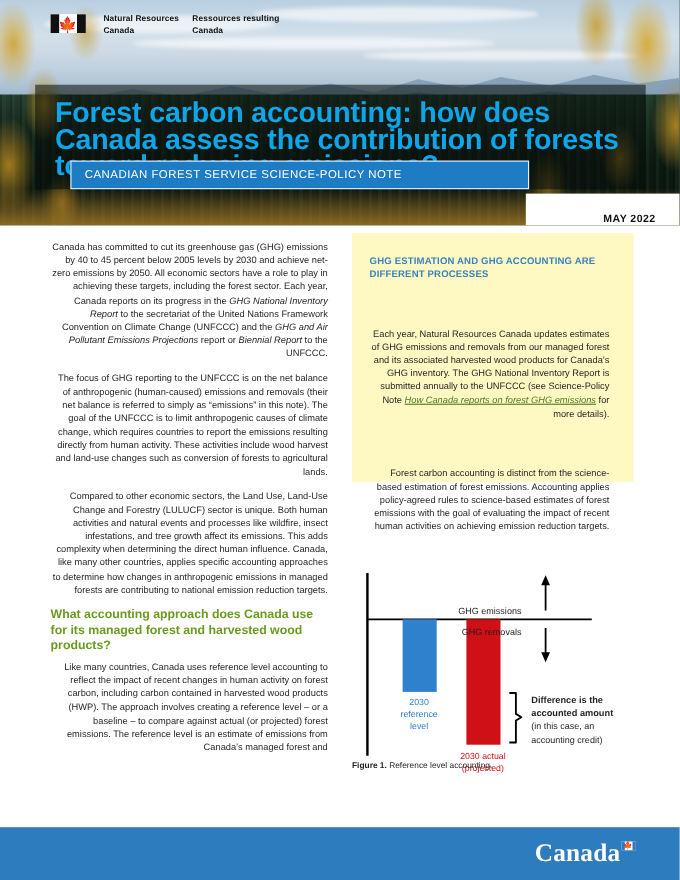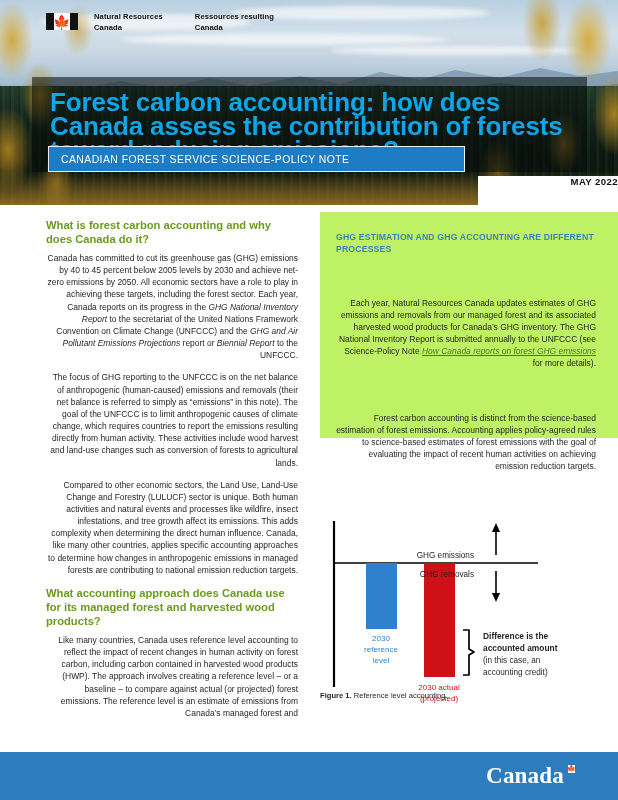--- a/index.html
+++ b/index.html
@@ -90,52 +90,53 @@
     background: #ffffff;
   }
   .flag .band { width: 8px; height: 17px; background: #111; }
   .flag .mid  { flex: 1; background: #ffffff; position: relative; }
   .flag .leaf {
     position: absolute; left: 50%; top: 50%;
     transform: translate(-50%,-50%);
     font-size: 14px; line-height: 14px; color: #c8102e;
   }
   .sig-txt {
-    display: flex; gap: 32px; margin-left: 16px;
+    display: flex; gap: 12px; margin-left: 16px;
     font-size: 7.6px; font-weight: bold; line-height: 10.5px;
     color: #111; letter-spacing: 0.1px; justify-content: space-between;
   }
   .sig-txt div span { display: block; white-space: nowrap; }
 
   
   .titlebox {
     position: absolute; left: 32px; top: 77px; width: 555px;
     background: rgba(8,14,10,0.56);
     padding: 13px 18px 10px 18px;
     z-index: 6;
   }
   .title {
     font-size: 26px; line-height: 24px; font-weight: bold;
     color: #0ea5e9; letter-spacing: -0.15px;
   }
   .subbar {
-    position: absolute; left: 48px; top: 146px; width: 417px; height: 26px;
+    position: absolute; left: 64px; top: 146px; width: 417px; height: 26px;
     background: #1d7cc4;
     border: 1px solid #e8f0f7;
     display: flex; align-items: center;
     z-index: 7;
   }
   .subbar span {
     color: #ffffff; font-size: 10.4px; letter-spacing: 0.45px;
     padding-left: 12px;
   }
   .dateline {
     position: absolute; right: 0px; top: 176px; width: 140px; height: 29px;
     background: #ffffff; z-index: 8;
-    display: flex; align-items: flex-start; justify-content: flex-end;
+    display: flex; align-items: flex-end; justify-content: flex-end;
+    padding-right: 22px;
   }
   .dateline span {
     font-size: 9.6px; font-weight: bold; letter-spacing: 0.4px; color: #111;
   }
 
   
   .content {
     position: absolute; left: 0; top: 205px; width: 618px; height: 537px;
     background: #ffffff;
   }
@@ -148,22 +149,22 @@
   }
   p.body {
     font-size: 8.45px; line-height: 12.15px; margin: 0 0 10px 0;
     color: #231f20; text-align: right;
   }
   p.body.last { margin-bottom: 0; }
   .ital { font-style: italic; }
 
   
   .hlbox {
-    position: absolute; left: 320px; top: 7px; width: 298px; height: 226px;
-    background: #bef264;
+    position: absolute; left: 320px; top: 7px; width: 256px; height: 226px;
+    background: #fef9c3;
   }
   .hlbox-inner { padding: 20px 22px 0 16px; }
   h3.boxhead {
     color: #3a82bd; font-size: 8.7px; line-height: 11.5px; font-weight: bold;
     margin: 0 0 5px 0; letter-spacing: 0.15px;
   }
   .hlbox p.body { font-size: 8.45px; line-height: 12.1px; margin-top: 42px; }
   a.inlink {
     color: #4c7a22; font-style: italic; text-decoration: underline;
   }
@@ -260,21 +261,20 @@
   </div>
 
   <div class="dateline">
     <span>MAY 2022</span>
   </div>
 </div>
 
 <div class="content">
 
   <div class="col-left">
-    <h2 class="green">What is forest carbon accounting and why does Canada do it?</h2>
 
     <p class="body"><span>Canada has committed to cut its greenhouse gas (GHG) emissions by 40 to 45 percent below 2005 levels by 2030 and achieve net-zero emissions by 2050. All economic sectors have a role to play in achieving these targets, including the forest sector. Each year, Canada reports on its progress in the </span><span class="ital">GHG National Inventory Report</span><span> to the secretariat of the United Nations Framework Convention on Climate Change (UNFCCC) and the </span><span class="ital">GHG and Air Pollutant Emissions Projections</span><span> report or </span><span class="ital">Biennial Report</span><span> to the UNFCCC.</span></p>
 
     <p class="body">The focus of GHG reporting to the UNFCCC is on the net balance of anthropogenic (human-caused) emissions and removals (their net balance is referred to simply as “emissions” in this note). The goal of the UNFCCC is to limit anthropogenic causes of climate change, which requires countries to report the emissions resulting directly from human activity. These activities include wood harvest and land-use changes such as conversion of forests to agricultural lands.</p>
     <p class="body">Compared to other economic sectors, the Land Use, Land-Use Change and Forestry (LULUCF) sector is unique. Both human activities and natural events and processes like wildfire, insect infestations, and tree growth affect its emissions. This adds complexity when determining the direct human influence. Canada, like many other countries, applies specific accounting approaches to determine how changes in anthropogenic emissions in managed forests are contributing to national emission reduction targets.</p>
 
     <h2 class="green" style="">What accounting approach does Canada use for its managed forest and harvested wood products?</h2>
     <p class="body last">Like many countries, Canada uses reference level accounting to reflect the impact of recent changes in human activity on forest carbon, including carbon contained in harvested wood products (HWP). The approach involves creating a reference level – or a baseline – to compare against actual (or projected) forest emissions. The reference level is an estimate of emissions from Canada’s managed forest and</p>
   </div>
 

